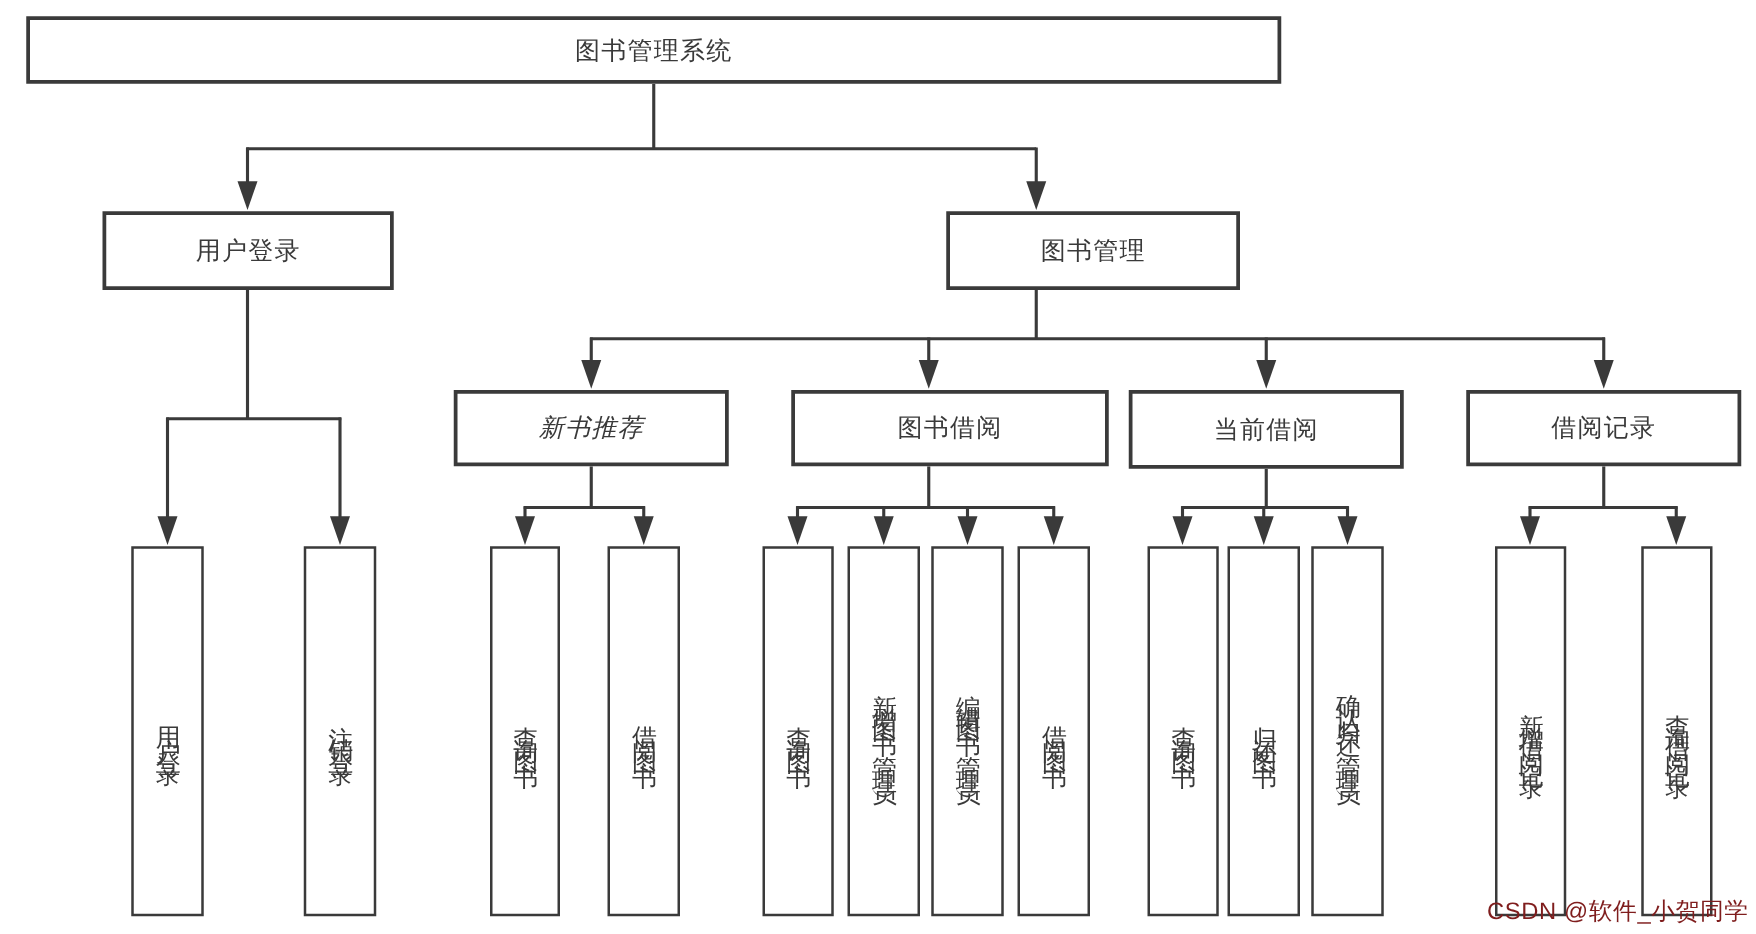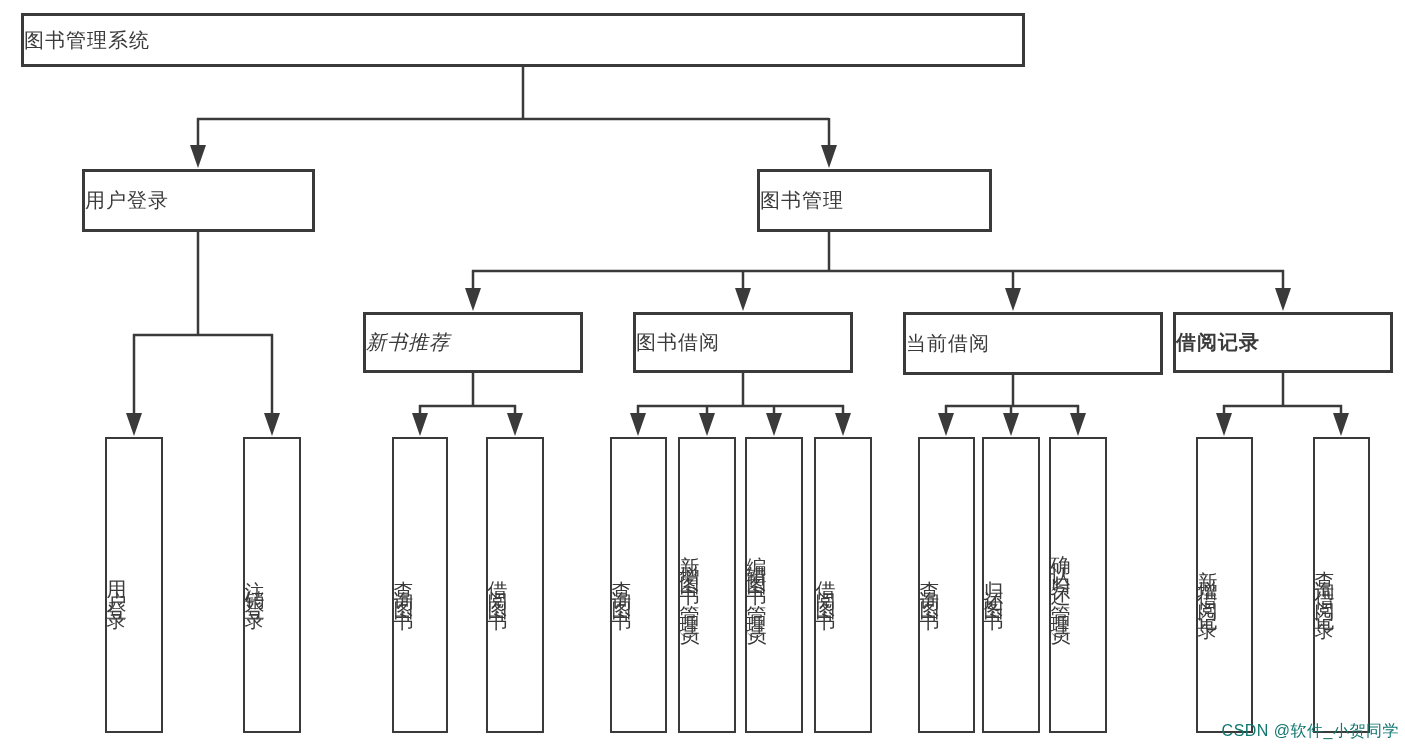--- a/index.html
+++ b/index.html
@@ -17,20 +17,21 @@
     position: absolute; left: 0; top: 0;
     width: 1405px; height: 747px;
   }
   .box {
     position: absolute;
     box-sizing: border-box;
     background: #ffffff;
     border: 3px solid #3a3a3a;
     display: flex;
     align-items: center;
+    justify-content: center;
     color: #3a3a3a;
   }
   .hlabel {
     font-size: 20px;
     letter-spacing: 1px;
     color: #3a3a3a;
     white-space: nowrap;
   }
   .vlabel {
     writing-mode: vertical-rl;
@@ -38,22 +39,22 @@
     font-size: 20px;
     line-height: 1;
     letter-spacing: 10px;
     color: #3a3a3a;
   }
   .leaf { border-width: 2.5px; }
   #watermark {
     position: absolute;
     right: 6px;
     bottom: 5px;
-    font-size: 16px;
-    color: #0f766e;
+    font-size: 19px;
+    color: #7f1d1d;
     letter-spacing: 0.5px;
     white-space: nowrap;
     z-index: 10;
   }
 </style>
 </head>
 <body>
 
 <div id="stage">
 
@@ -130,27 +131,27 @@
   <div class="box" style="left:82px; top:169px; width:233px; height:63px;">
     <span class="hlabel">用户登录</span>
   </div>
   <div class="box" style="left:712px; top:169px; width:235px; height:63px;margin-left:45px;">
     <span class="hlabel">图书管理</span>
   </div>
 
   <div class="box" style="left:363px; top:312px; width:220px; height:61px;font-style:italic;">
     <span class="hlabel">新书推荐</span>
   </div>
-  <div class="box" style="left:633px; top:312px; width:220px; height:61px;">
+  <div class="box" style="left:633px; top:312px; width:254px; height:61px;">
     <span class="hlabel">图书借阅</span>
   </div>
-  <div class="box" style="left:903px; top:312px; width:260px; height:63px;">
+  <div class="box" style="left:903px; top:312px; width:220px; height:63px;">
     <span class="hlabel">当前借阅</span>
   </div>
-  <div class="box" style="left:1173px; top:312px; width:220px; height:61px;font-weight:bold;">
+  <div class="box" style="left:1173px; top:312px; width:220px; height:61px;">
     <span class="hlabel">借阅记录</span>
   </div>
 
   <div class="box leaf" style="left:105px; top:437px; width:58px; height:296px;">
     <span class="vlabel">用户登录</span>
   </div>
   <div class="box leaf" style="left:243px; top:437px; width:58px; height:296px;">
     <span class="vlabel">注销登录</span>
   </div>
 

